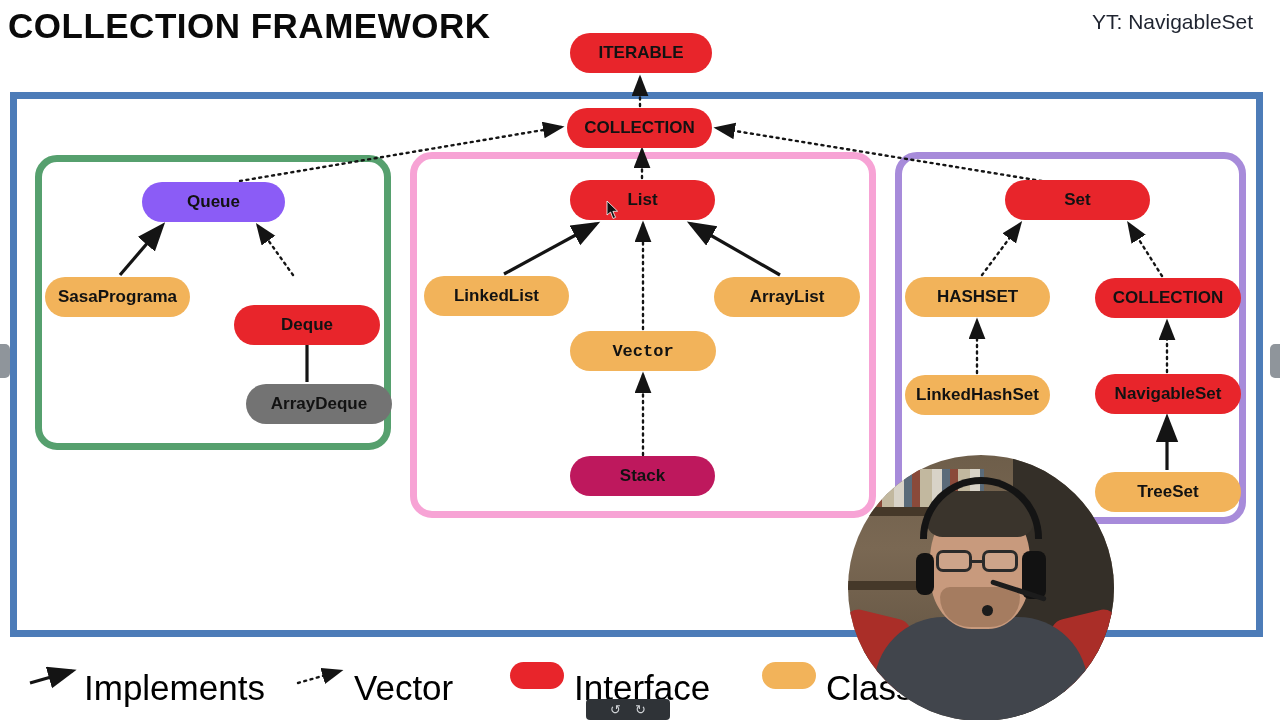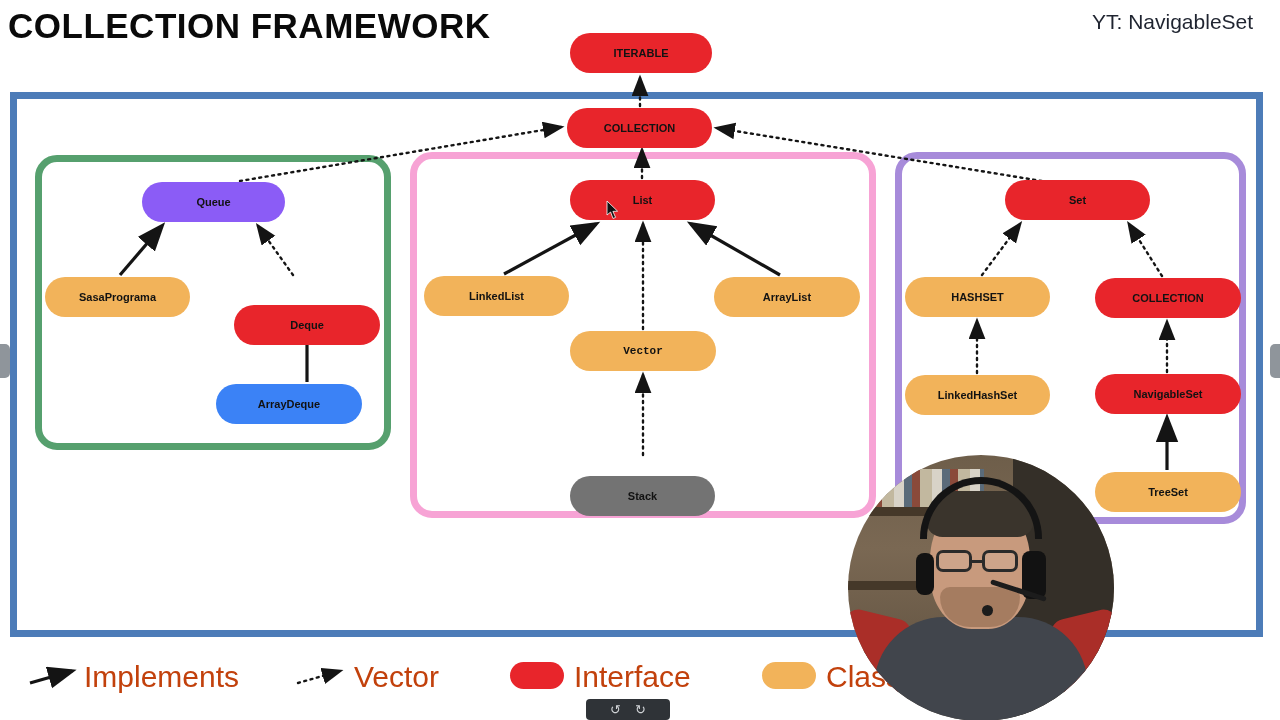--- a/index.html
+++ b/index.html
@@ -27,26 +27,26 @@
   .g-list  { left: 410px; top: 152px; width: 466px; height: 366px; border: 7px solid #f7a3d5; }
   .g-set   { left: 895px; top: 152px; width: 351px; height: 372px; border: 7px solid #a78bda; }
 
   .edges { position: absolute; left: 0; top: 0; z-index: 2; pointer-events: none; }
   .edge-solid  { stroke: #141414; stroke-width: 3.2; }
   .edge-dotted { stroke: #141414; stroke-width: 2.4; stroke-dasharray: 2 4.5; stroke-linecap: round; }
 
   .pill {
     position: absolute; height: 40px; border-radius: 21px; z-index: 3;
     display: flex; align-items: center; justify-content: center;
-    font-weight: bold; font-size: 11px; color: #121212; white-space: nowrap;
+    font-weight: bold; font-size: 17px; color: #121212; white-space: nowrap;
   }
   .pill.red    { background: #e8252b; }
   .pill.orange { background: #f2b35a; }
 
-  .legend-label { position: absolute; font-size: 30px; color: #c2410c; z-index: 3; }
+  .legend-label { position: absolute; font-size: 35px; color: #000000; z-index: 3; margin-top: 8px; }
   .swatch { position: absolute; width: 54px; height: 27px; border-radius: 14px; z-index: 3; }
   .swatch.red    { background: #e8252b; }
   .swatch.orange { background: #f2b35a; }
 
   .handle {
     position: absolute; width: 10px; height: 34px; background: #8f959b; z-index: 4;
   }
   .handle.left  { left: 0;      top: 344px; border-radius: 0 5px 5px 0; }
   .handle.right { left: 1270px; top: 344px; border-radius: 5px 0 0 5px; }
 
@@ -126,26 +126,26 @@
 
   <line class="edge-solid" x1="30" y1="683" x2="72" y2="671" marker-end="url(#mS)"></line>
   <line class="edge-dotted" x1="298" y1="683" x2="340" y2="671" marker-end="url(#mS)"></line>
 </svg>
 
 <div class="pill red" style="left: 570px; top: 33px; width: 142px; background: rgb(232, 37, 43);">ITERABLE</div>
 <div class="pill red" style="left: 567px; top: 108px; width: 145px; background: rgb(232, 37, 43);">COLLECTION</div>
 <div class="pill red" style="left: 142px; top: 182px; width: 143px; background: #8b5cf6;">Queue</div>
 <div class="pill orange" style="left: 45px; top: 277px; width: 145px; background: rgb(242, 179, 90);">SasaPrograma</div>
 <div class="pill red" style="left: 234px; top: 277px; width: 146px; background: rgb(232, 37, 43); margin-top: 28px;">Deque</div>
-<div class="pill orange" style="left: 216px; top: 384px; width: 146px; background: #3b82f6;">ArrayDeque</div>
+<div class="pill orange" style="left: 246px; top: 384px; width: 146px; background: #737373;">ArrayDeque</div>
 <div class="pill red" style="left: 570px; top: 180px; width: 145px; background: rgb(232, 37, 43);">List</div>
 <div class="pill orange" style="left: 424px; top: 276px; width: 145px; background: rgb(242, 179, 90);">LinkedList</div>
 <div class="pill orange" style="left: 714px; top: 277px; width: 146px; background: rgb(242, 179, 90);">ArrayList</div>
 <div class="pill orange" style="left: 570px; top: 331px; width: 146px; background: rgb(242, 179, 90); font-family: Liberation Mono, monospace;">Vector</div>
-<div class="pill orange" style="left: 570px; top: 476px; width: 145px; background: #737373;">Stack</div>
+<div class="pill orange" style="left: 570px; top: 456px; width: 145px; background: #be185d;">Stack</div>
 <div class="pill red" style="left: 1005px; top: 180px; width: 145px; background: rgb(232, 37, 43);">Set</div>
 <div class="pill orange" style="left: 905px; top: 277px; width: 145px; background: rgb(242, 179, 90);">HASHSET</div>
 <div class="pill red" style="left: 1095px; top: 278px; width: 146px; background: rgb(232, 37, 43);">COLLECTION</div>
 <div class="pill orange" style="left: 905px; top: 375px; width: 145px; background: rgb(242, 179, 90);">LinkedHashSet</div>
 <div class="pill red" style="left: 1095px; top: 374px; width: 146px; background: rgb(232, 37, 43);">NavigableSet</div>
 <div class="pill orange" style="left: 1095px; top: 472px; width: 146px; background: rgb(242, 179, 90);">TreeSet</div>
 
 <span class="legend-label" style="left:84px;top:660px">Implements</span>
 <span class="legend-label" style="left:354px;top:660px">Vector</span>
 <div class="swatch red" style="left: 510px; top: 662px; background: rgb(232, 37, 43);"></div>

